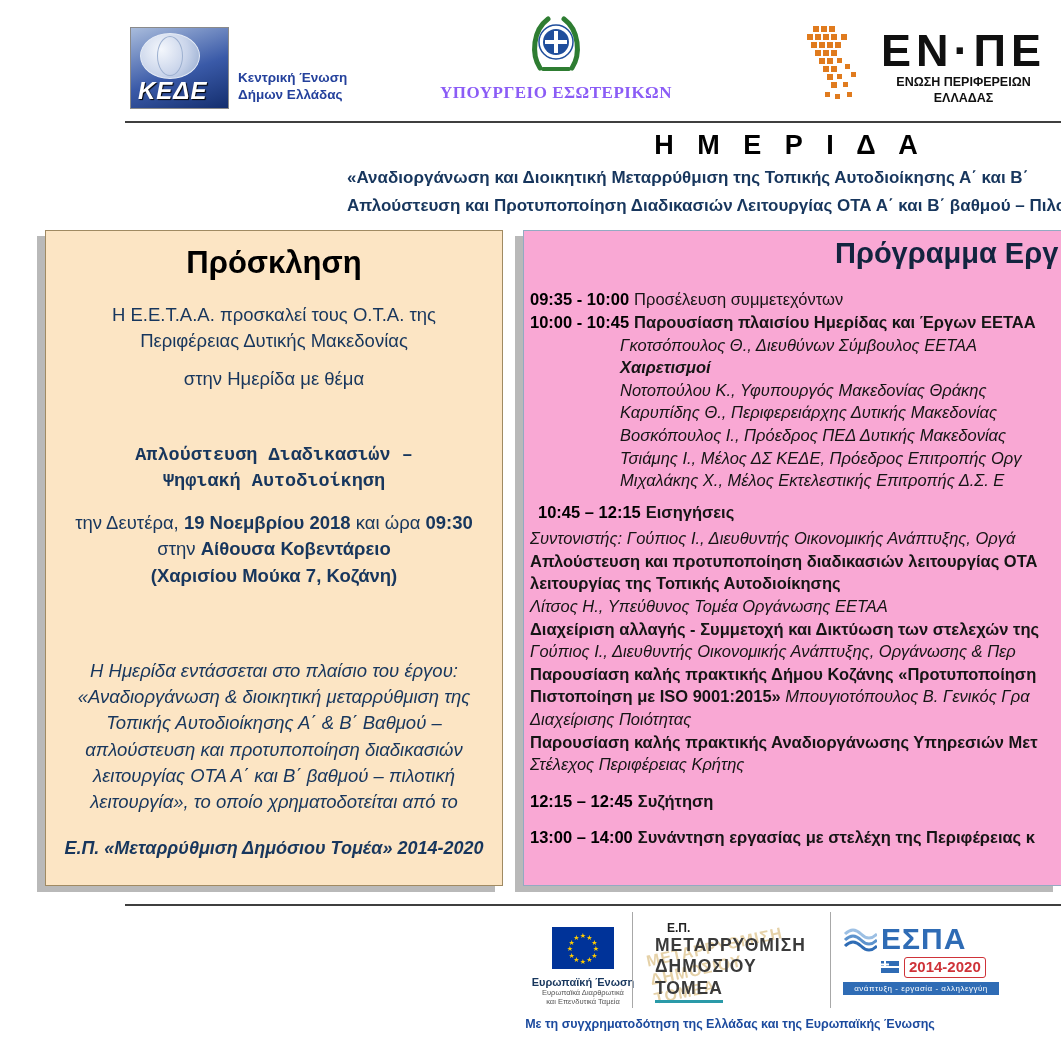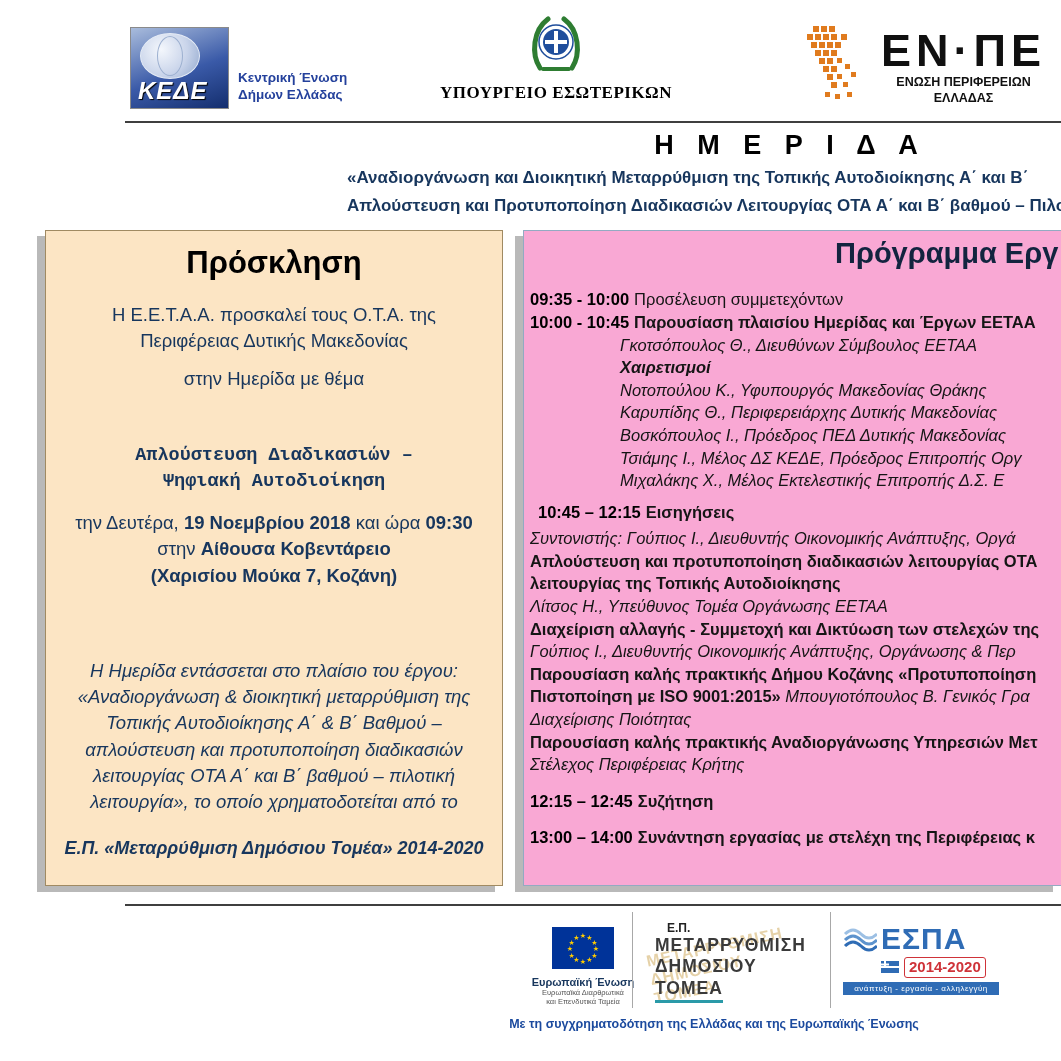--- a/index.html
+++ b/index.html
@@ -14,21 +14,21 @@
               background:radial-gradient(circle at 35% 35%,#f4f7fc 0%,#c9d4ea 55%,#8fa6cc 100%);
               border:1px solid #e6ecf6;}
   .kede-globe:after{content:"";position:absolute;left:16px;top:2px;width:24px;height:38px;
               border-radius:50%;border:1px solid #9db0d0;}
   .kede-acronym{position:absolute;left:7px;bottom:3px;color:#fff;font-weight:bold;font-style:italic;
               font-size:24px;letter-spacing:1px;text-shadow:1px 1px 1px #000;}
   .kede-name{color:#24419c;font-weight:bold;font-size:13.5px;line-height:1.3;padding-bottom:5px;}
 
   .ministry{position:absolute;left:420px;top:14px;width:272px;text-align:center;}
   .ministry-title{font-family:"Liberation Serif","DejaVu Serif",serif;font-weight:bold;
-                  font-size:17px;color:#000000;margin-top:3px;letter-spacing:.5px;}
+                  font-size:17px;color:#8b5cf6;margin-top:3px;letter-spacing:.5px;}
 
   .enpe{position:absolute;left:801px;top:24px;display:flex;gap:10px;}
   .enpe-text{padding-top:4px;}
   .enpe-acronym{font-size:45px;font-weight:bold;color:#101010;letter-spacing:5px;line-height:1;white-space:nowrap;}
   .enpe-sub{font-size:12.5px;font-weight:bold;color:#101010;text-align:center;line-height:1.25;margin-top:2px;}
 
   .hr-top{position:absolute;left:125px;right:0;top:121px;border-top:2px solid #3f3f3f;}
   .hr-bottom{position:absolute;left:125px;right:0;top:904px;border-top:2px solid #3f3f3f;}
 
   .event-title{position:absolute;left:615px;top:130px;width:350px;text-align:center;
@@ -77,21 +77,21 @@
   .ep-line-last{display:inline-block;border-bottom:3px solid #2a9aa8;padding-bottom:1px;}
 
   .espa-block{position:absolute;left:843px;top:922px;}
   .espa-row1{display:flex;align-items:center;gap:4px;}
   .espa-name{font-size:30px;font-weight:bold;color:#2f6cb5;letter-spacing:1px;}
   .espa-row2{display:flex;align-items:center;gap:5px;margin-top:1px;margin-left:38px;}
   .espa-years{font-size:15px;font-weight:bold;color:#cf3339;border:1.5px solid #cf3339;
               border-radius:3px;padding:0 4px;line-height:1.25;}
   .espa-bar{margin-top:4px;background:#2f6cb5;color:#fff;font-size:8px;text-align:center;
             width:156px;padding:2px 0;letter-spacing:.5px;}
-  .cofin{position:absolute;left:424px;top:1017px;width:580px;text-align:center;
+  .cofin{position:absolute;left:440px;top:1017px;width:580px;text-align:center;
          font-size:12.5px;font-weight:bold;color:#1b4a9e;}
 </style>
 </head>
 <body>
 
 <div class="page">
 
   <div class="kede">
     <div class="kede-box">
       <div class="kede-globe"></div>

